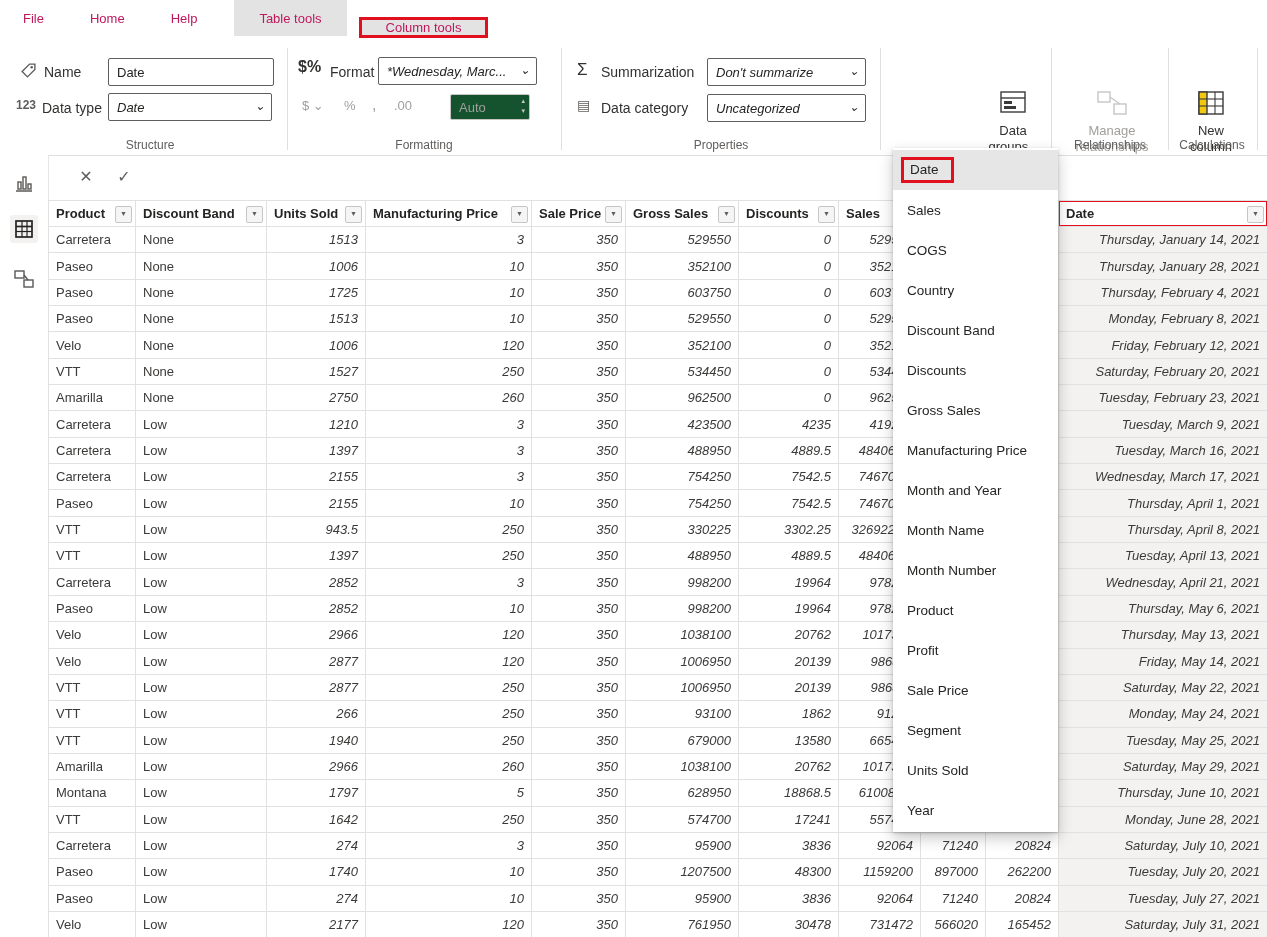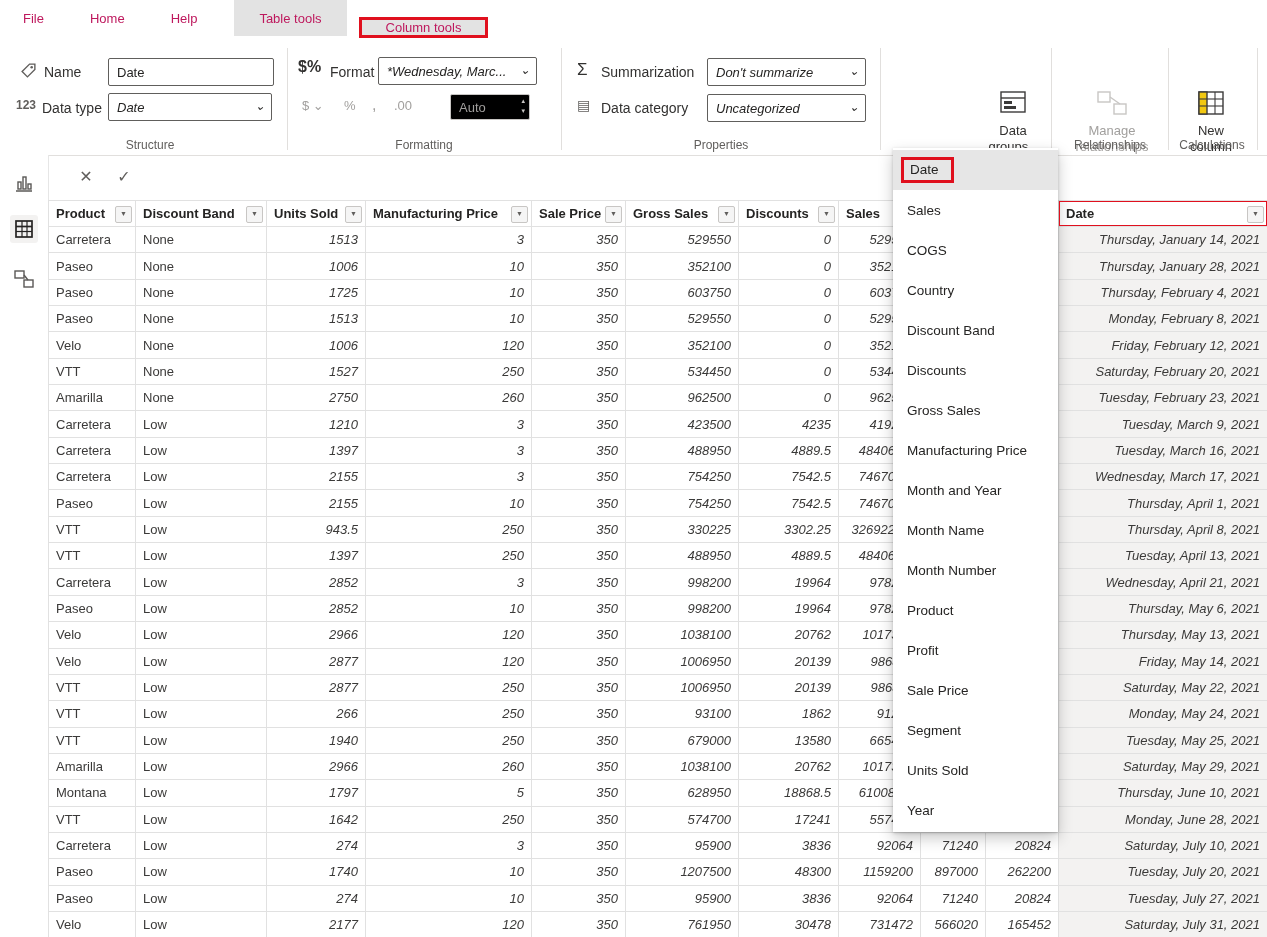--- a/index.html
+++ b/index.html
@@ -23,21 +23,21 @@
   .rlbl{position:absolute;font-size:14px;color:#323130;white-space:nowrap;}
   .ricon{position:absolute;font-size:13px;color:#323130;}
   .textbox{position:absolute;height:26px;border:1px solid #605e5c;border-radius:2px;font-size:13px;
            padding:0 8px;font-family:"Liberation Sans",sans-serif;color:var(--text-dark);background:#fff;box-sizing:content-box;}
   .selectbox{position:absolute;height:28px;border:1px solid #605e5c;border-radius:2px;background:#fff;
              display:flex;align-items:center;font-size:13px;padding:0 22px 0 8px;box-sizing:border-box;white-space:nowrap;overflow:hidden;font-style:italic;}
   .selectbox .scaret{position:absolute;right:6px;top:5px;font-size:12px;color:#323130;}
   .fmt-ico{font-size:11px;font-weight:bold;}
   .fmt-ico::first-letter{font-size:16px;}
   .smallbtn{position:absolute;font-size:13px;color:var(--disabled);}
-  .auto-spin{position:absolute;width:70px;height:24px;border:1px solid #c8c6c4;border-radius:2px;background:#000000;
+  .auto-spin{position:absolute;width:70px;height:24px;border:1px solid #c8c6c4;border-radius:2px;background:#14532d;
              color:var(--disabled);font-size:13px;display:flex;align-items:center;padding-left:8px;}
   .auto-spin .spin{position:absolute;right:4px;top:1px;font-size:7px;line-height:10px;color:#c8c6c4;text-align:center;}
   .bigbtn{position:absolute;top:48px;height:88px;display:flex;flex-direction:column;align-items:center;text-align:center;cursor:default;}
   .bigbtn .bico{height:34px;display:flex;align-items:center;justify-content:center;margin-top:2px;}
   .bigbtn .blabel{font-size:13px;line-height:16px;color:#323130;margin-top:3px;}
   .bigbtn.disabled .blabel{color:var(--disabled);}
   .chev{font-size:11px;}
   
   .leftrail{position:absolute;top:155px;left:0;width:48px;height:782px;border-right:1px solid #e6e6e6;background:#fff;}
   .rail-btn{position:absolute;left:10px;width:28px;height:28px;display:flex;align-items:center;justify-content:center;border-radius:3px;}

